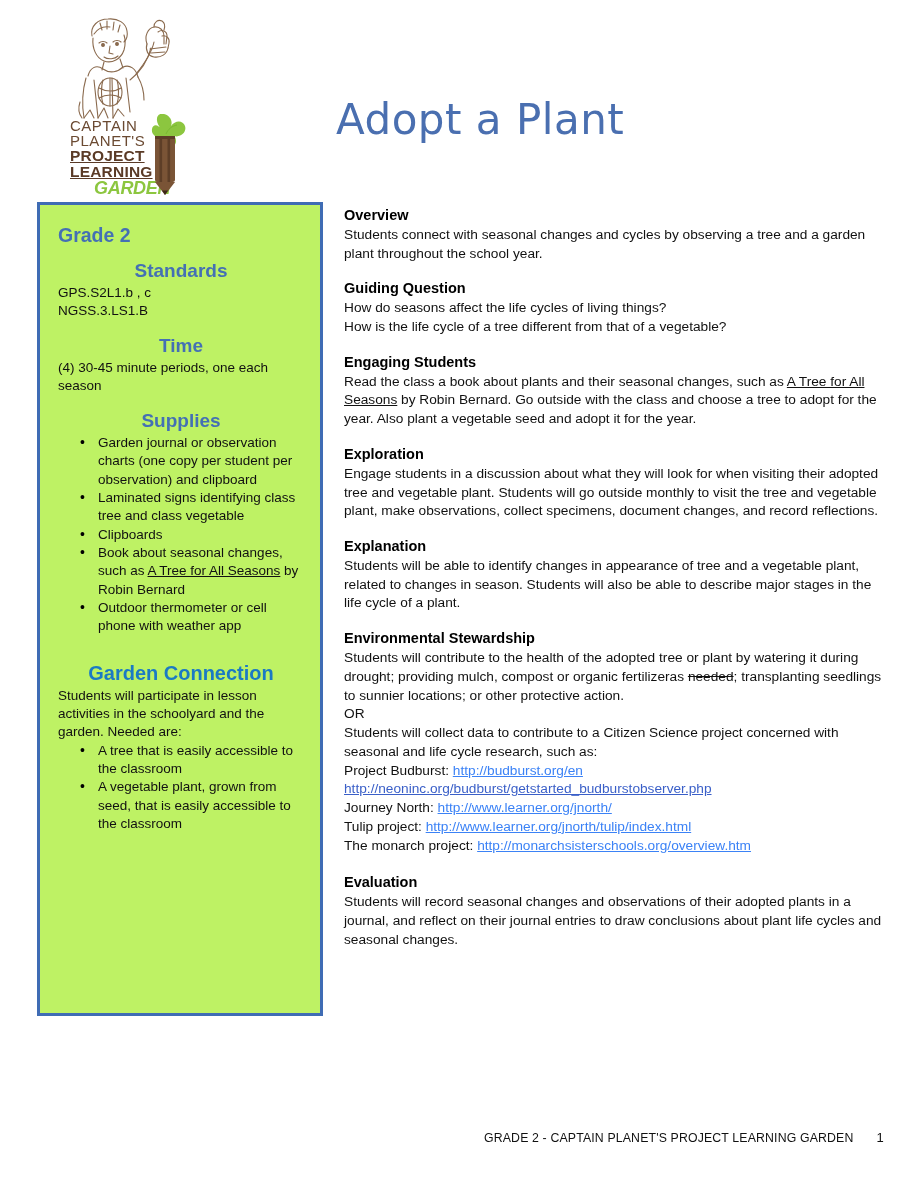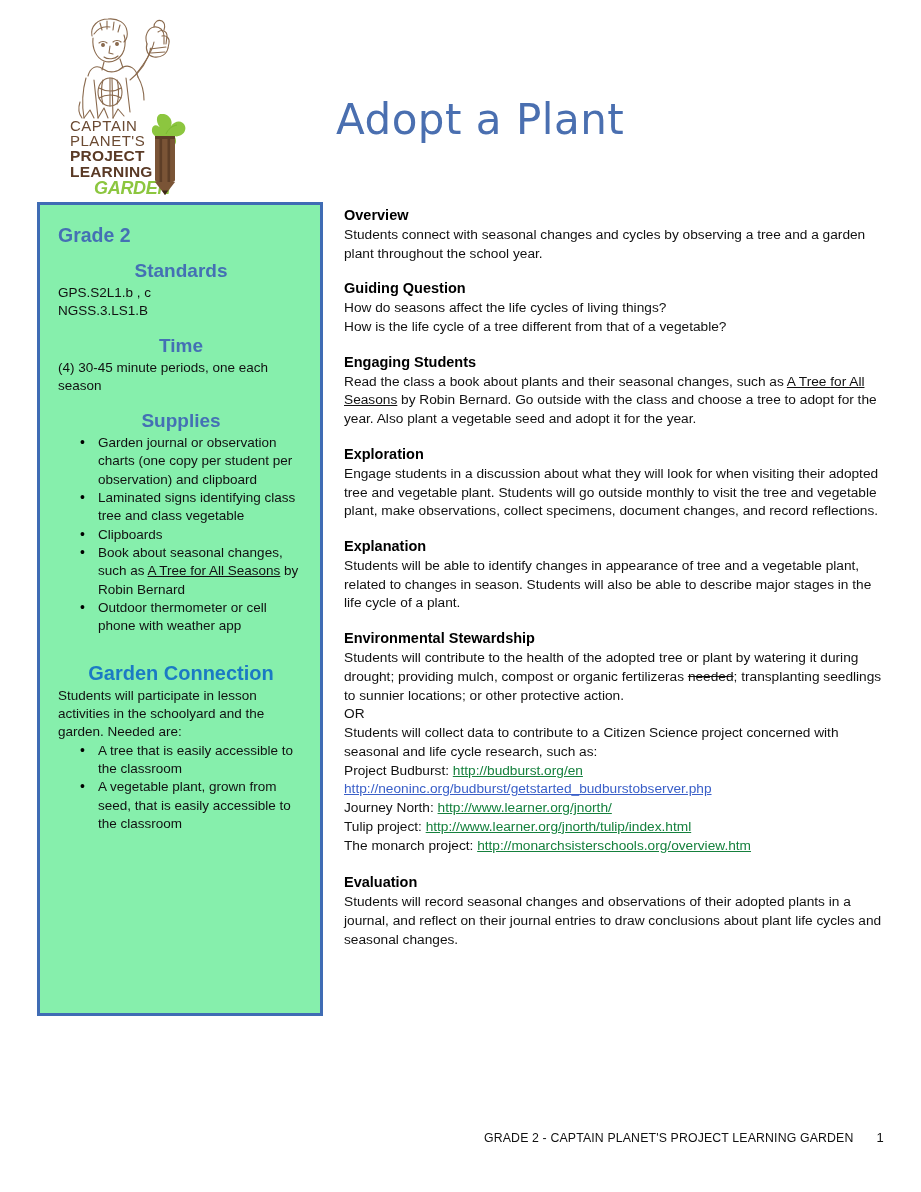--- a/index.html
+++ b/index.html
@@ -48,20 +48,21 @@
     font-size: 15px;
     color: #6b4a32;
     font-weight: 400;
     letter-spacing: 0.5px;
   }
   .wm-bold {
     font-size: 15.5px;
     color: #5a3a26;
     font-weight: 700;
     letter-spacing: 0.2px;
+    text-decoration: underline;
   }
   .wm-green {
     font-size: 18px;
     color: #8cc63f;
     font-weight: 700;
     letter-spacing: -0.3px;
     font-style: italic;
     margin-left: 24px;
   }
   #logo-pencil {
@@ -86,21 +87,21 @@
   }
 
   
   #sidebar {
     position: absolute;
     left: 37px;
     top: 202px;
     width: 286px;
     height: 814px;
     border: 3px solid #3f6cb4;
-    background: #86efac;
+    background: #bef264;
     box-sizing: border-box;
     padding: 14px 16px 10px 18px;
   }
   .side-h1 {
     font-size: 19.5px;
     font-weight: 700;
     color: #4470b4;
     margin: 6px 0 14px 0;
     line-height: 1.1;
   }
@@ -165,21 +166,21 @@
     line-height: 1.3;
   }
   .sec-p {
     font-size: 13.7px;
     line-height: 1.37;
     margin: 0;
     color: #111;
   }
   .strike { text-decoration: line-through; }
   .lnk {
-    color: #15803d;
+    color: #3b82f6;
     text-decoration: underline;
   }
   .lnk-plain {
     color: #3a5fc8;
     text-decoration: underline;
   }
   .linkline {
     font-size: 13.7px;
     line-height: 1.37;
     margin: 0;

